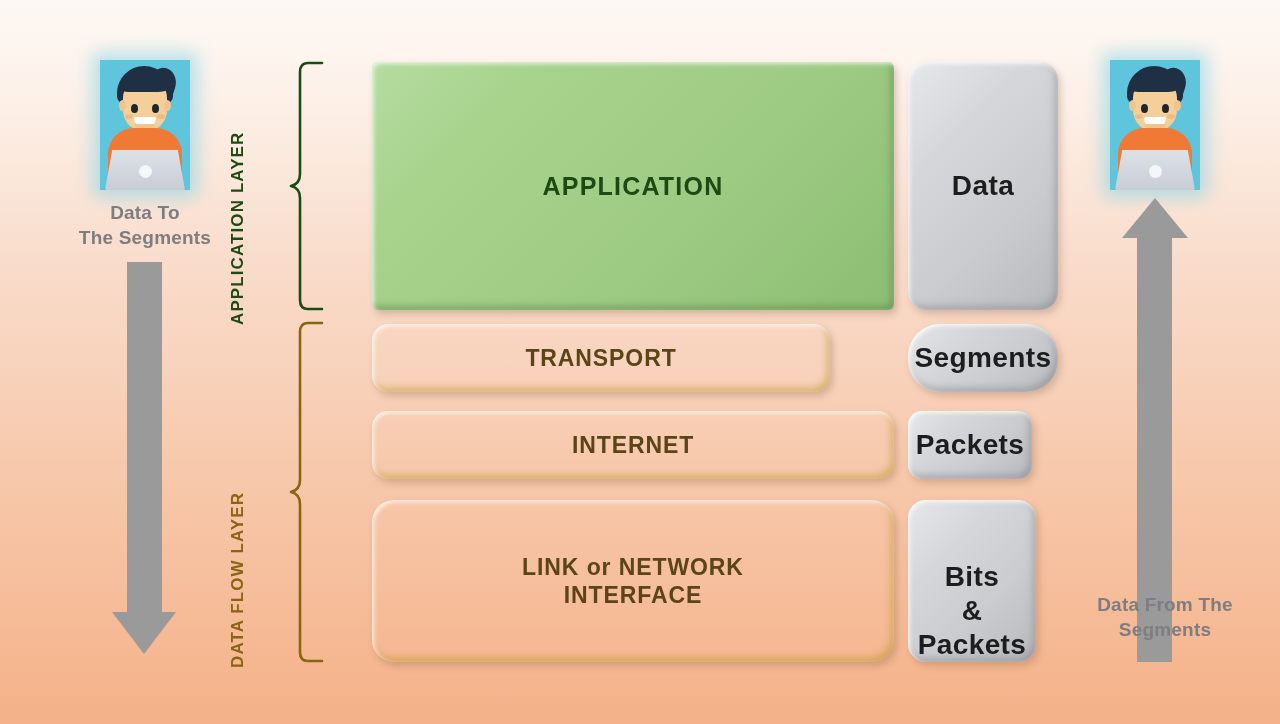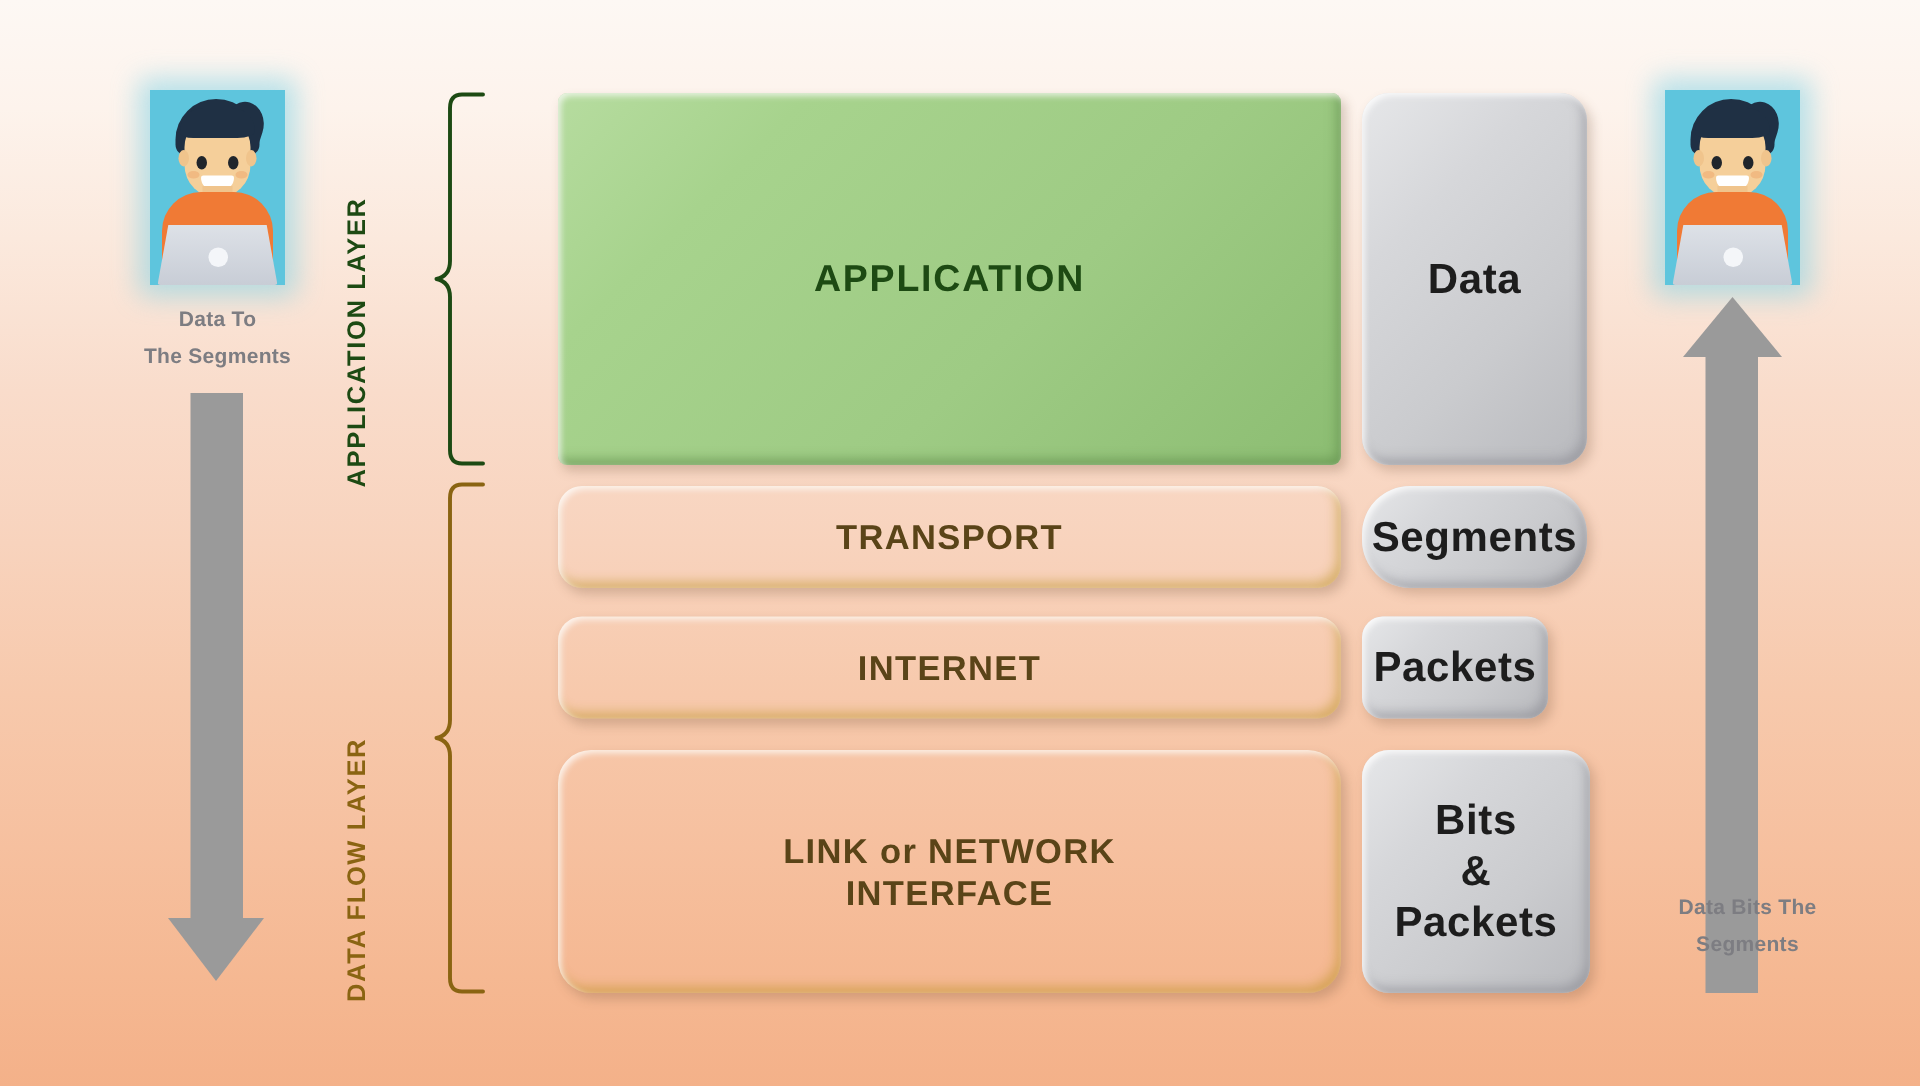--- a/index.html
+++ b/index.html
@@ -59,21 +59,21 @@
     background:linear-gradient(to bottom,#dde1e7,#c8cdd6);
     border-radius:7px 7px 2px 2px;
     clip-path:polygon(9% 0,91% 0,100% 100%,0 100%);
   }
   .p-logo{
     position:absolute;left:39px;top:105px;width:13px;height:13px;
     background:#f4f6f9;border-radius:50%;
   }
   .p-label{
     position:absolute;text-align:center;color:#7d7d82;
-    font-size:14px;font-weight:bold;line-height:25px;letter-spacing:.2px;
+    font-size:19px;font-weight:bold;line-height:25px;letter-spacing:.2px;
   }
   .arrow-shaft{position:absolute;background:#9a9a9a;width:35px;}
   .arrow-head{position:absolute;width:0;height:0;}
 
   
   .brace{position:absolute;}
 
   
   .vtitle{
     position:absolute;font-size:17px;font-weight:bold;letter-spacing:1.1px;
@@ -158,21 +158,21 @@
   <div class="vtitle" style="left:248px;top:648px;color:#8a6412;">DATA FLOW LAYER</div>
 
   <svg class="brace" style="left:288px;top:318px;" width="36" height="348">
     <path d="M34 5 L20 5 Q12 5 12 14 L12 162 Q12 172 3 174 Q12 176 12 186 L12 334 Q12 343 20 343 L34 343" fill="none" stroke="#8a6412" stroke-width="2.6" stroke-linecap="round" stroke-linejoin="round"></path>
   </svg>
 
   <div class="box box-green" style="left:372px;top:62px;width:522px;height:248px;">
     <span>APPLICATION</span>
   </div>
 
-  <div class="box box-yellow" style="left:372px;top:324px;width:522px;height:68px;align-items:center;">
+  <div class="box box-yellow" style="left:372px;top:324px;width:458px;height:68px;align-items:center;">
     <span>TRANSPORT</span>
   </div>
 
   <div class="box box-yellow" style="left:372px;top:411px;width:522px;height:68px;">
     <span>INTERNET</span>
   </div>
 
   <div class="box box-yellow big" style="left:372px;top:500px;width:522px;height:162px;">
     <span>
       <span style="display:block;">LINK or NETWORK</span>
@@ -185,21 +185,21 @@
   </div>
 
   <div class="box box-grey" style="left:908px;top:324px;width:150px;height:68px;border-radius:32px;">
     <span>Segments</span>
   </div>
 
   <div class="box box-grey" style="left:908px;top:411px;width:124px;height:68px;">
     <span>Packets</span>
   </div>
 
-  <div class="box box-grey tall" style="left:908px;top:500px;width:152px;height:162px;">
+  <div class="box box-grey tall" style="left:908px;top:500px;width:128px;height:162px;align-items:flex-end;">
     <span>
       <span style="display:block;">Bits</span>
       <span style="display:block;">&amp;</span>
       <span style="display:block;">Packets</span>
     </span>
   </div>
 
   <div class="person" style="left:1110px;top:60px;">
     <div class="glow"></div>
     <div class="frame">
@@ -219,17 +219,17 @@
       <div class="p-logo"></div>
     </div>
   </div>
 
   <div style="position:absolute;left:0;top:0;">
     <div class="arrow-head" style="left:1122px;top:198px;border-left:33px solid transparent;border-right:33px solid transparent;border-bottom:40px solid #9a9a9a;"></div>
     <div class="arrow-shaft" style="left:1137px;top:237px;height:425px;"></div>
   </div>
 
   <div class="p-label" style="left:1062px;top:592px;width:206px;">
-    <div>Data Bits The</div>
+    <div>Data From The</div>
     <div>Segments</div>
   </div>
 
 </div>
 
 </body></html>

